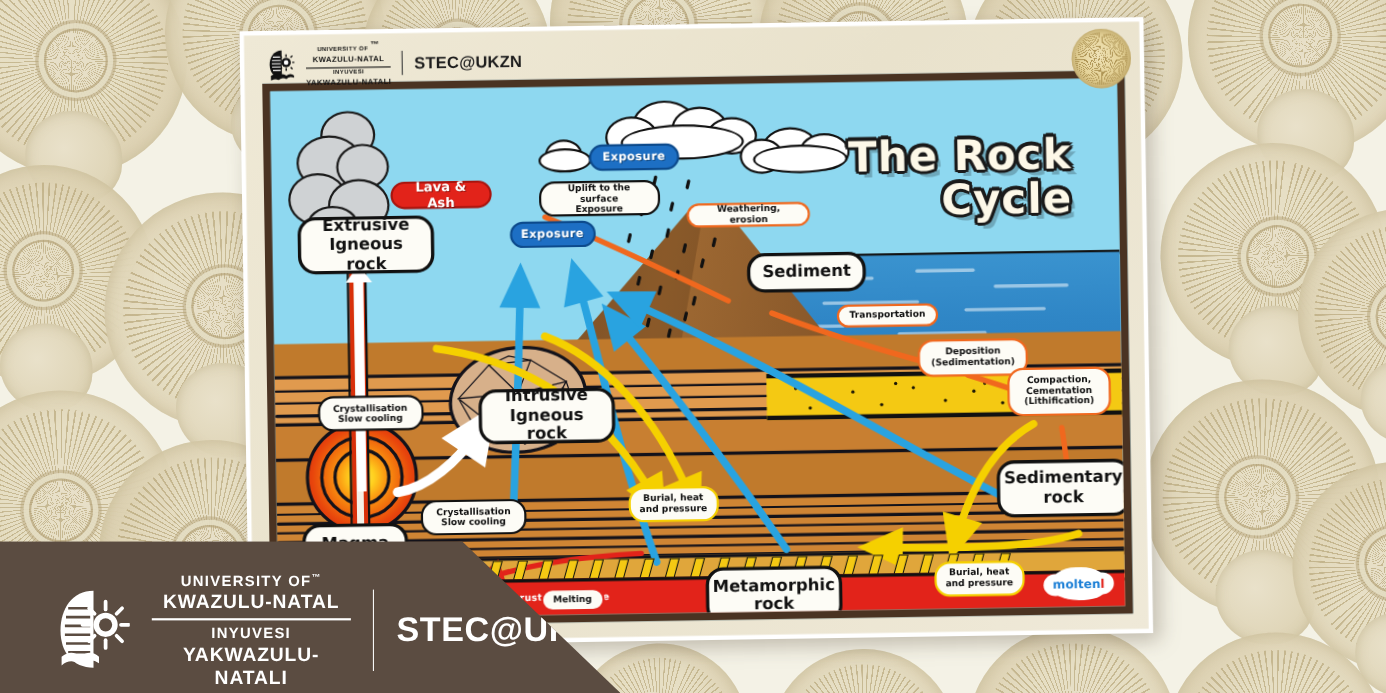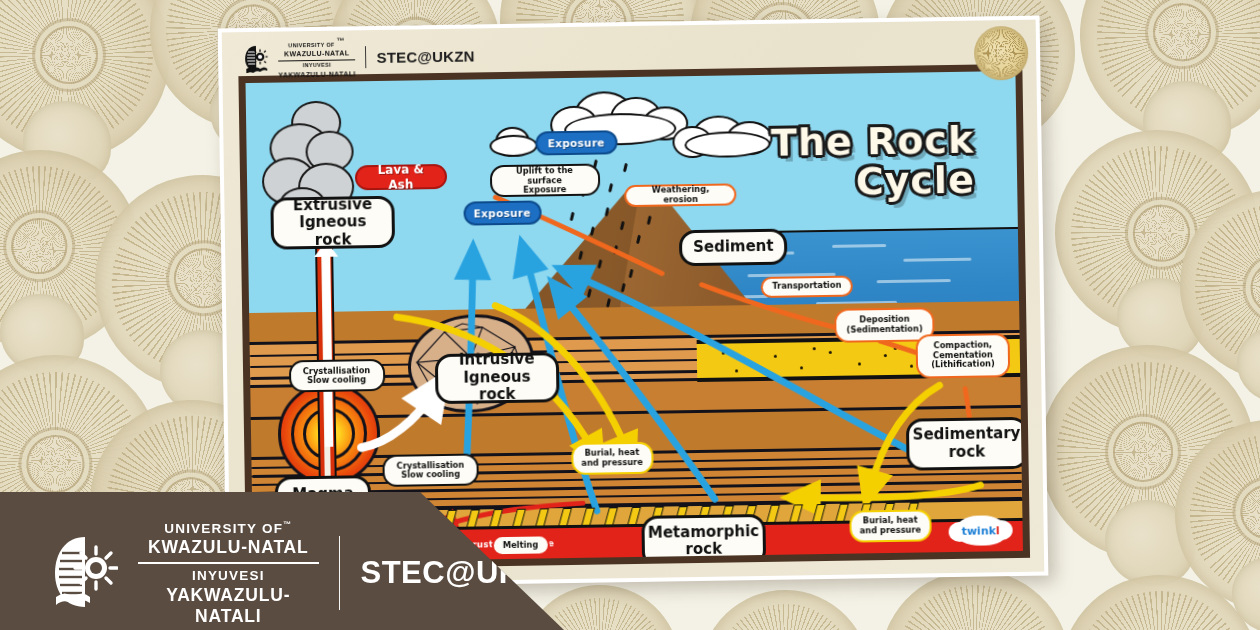--- a/index.html
+++ b/index.html
@@ -512,21 +512,21 @@
           </div>
 
           <div id="magma-bar">
             <div id="magma-bar-text">Magma from molten crust and mantle</div>
           </div>
 
           <div id="twinkl">
             <div class="tcloud"></div>
               <div class="tc2"></div>
               <div class="tc3"></div>
-            <div id="twinkl-text"><span>twink</span><span class="r">l</span></div>
+            <div id="twinkl-text"><span>molten</span><span class="r">l</span></div>
           </div>
 
         </div>
       </div>
     </div>
   </div>
 </div>
 
 <div id="banner">
   <div id="banner-inner">

